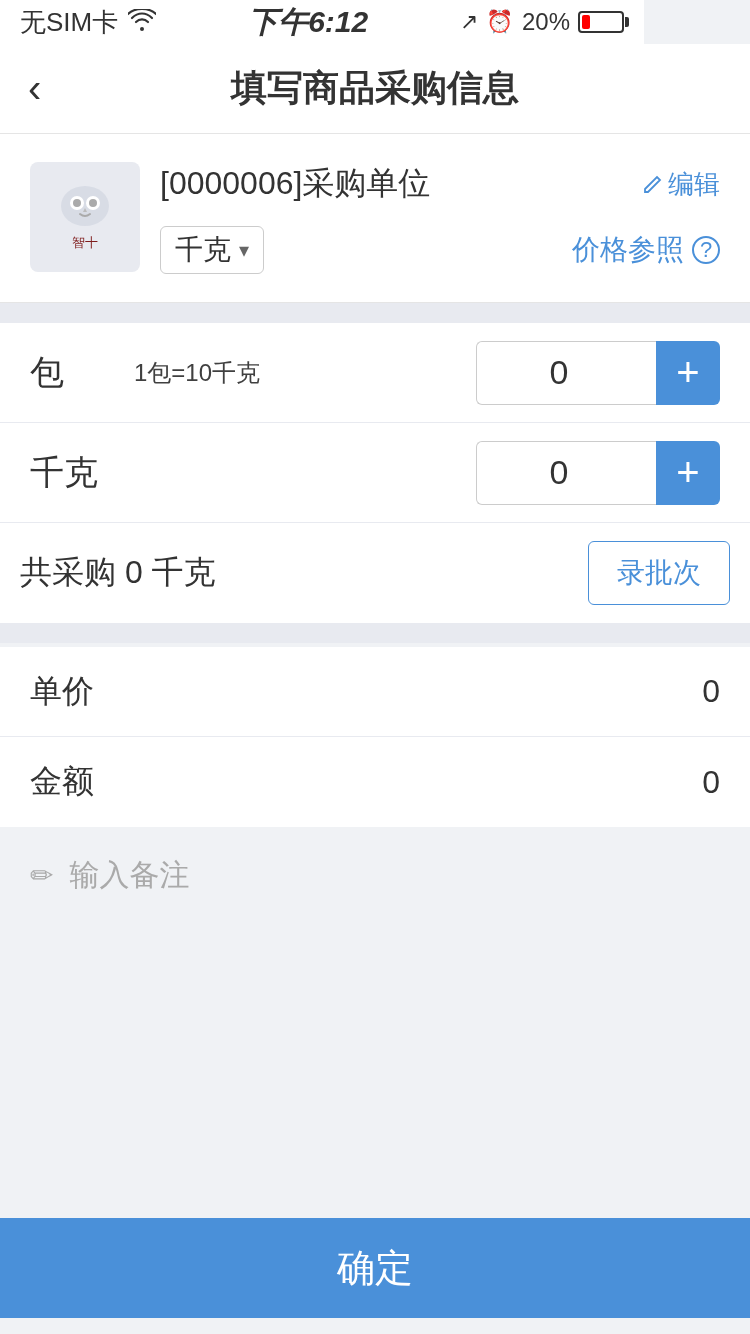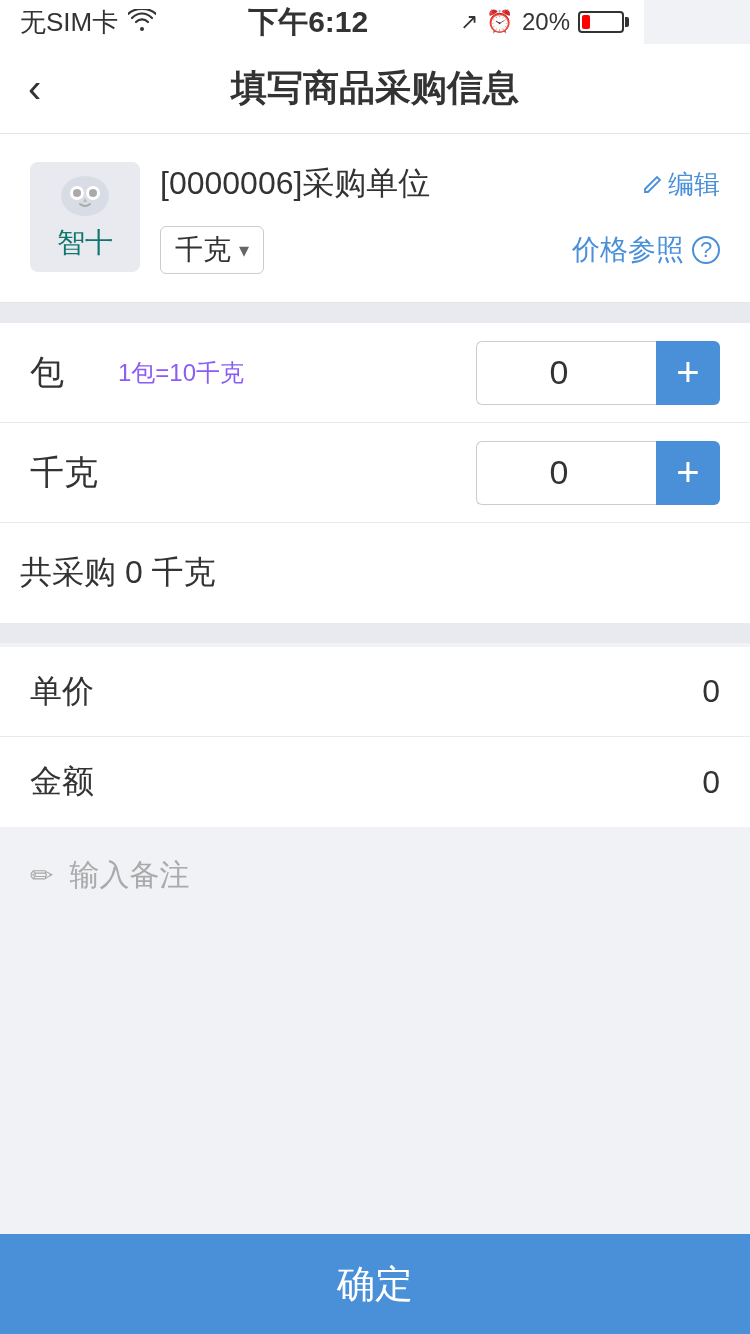--- a/index.html
+++ b/index.html
@@ -27,20 +27,21 @@
     }
     .status-left {
       display: flex;
       align-items: center;
       gap: 10px;
       font-size: 26px;
     }
     .status-center {
       font-size: 30px;
       font-weight: 600;
+      font-style: italic;
     }
     .status-right {
       display: flex;
       align-items: center;
       gap: 8px;
       font-size: 24px;
     }
     .battery-bar {
       width: 46px;
       height: 22px;
@@ -107,22 +108,22 @@
       height: 110px;
       background: #e8eaf0;
       border-radius: 8px;
       display: flex;
       flex-direction: column;
       align-items: center;
       justify-content: center;
       flex-shrink: 0;
     }
     .product-thumb-text {
-      font-size: 28px;
-      color: #0f766e;
+      font-size: 13px;
+      color: #7f1d1d;
       margin-top: 4px;
     }
     .product-info {
       flex: 1;
     }
     .product-name-row {
       display: flex;
       justify-content: space-between;
       align-items: center;
     }
@@ -194,22 +195,22 @@
       height: 100px;
       border-bottom: 1px solid #e8eaf0;
     }
     .quantity-label {
       font-size: 34px;
       color: #333;
       min-width: 80px;
     }
     .quantity-sublabel {
       font-size: 24px;
-      color: #8b5cf6;
-      margin-left: 8px;
+      color: #404040;
+      margin-left: 24px;
       flex: 1;
     }
     .quantity-input-wrap {
       display: flex;
       align-items: center;
       gap: 0;
     }
     .quantity-input {
       width: 180px;
       height: 64px;
@@ -303,21 +304,21 @@
     
     .content-area {
       background: #f0f2f5;
       flex: 1;
       min-height: 300px;
     }
 
     
     .confirm-btn {
       position: fixed;
-      bottom: 0;
+      bottom: 16px;
       left: 0;
       width: 750px;
       height: 100px;
       background: #4a90d9;
       color: #fff;
       font-size: 38px;
       font-weight: 500;
       border: none;
       cursor: pointer;
       display: flex;
@@ -415,20 +416,21 @@
       <input class="quantity-input" type="number" value="0" style="">
       <button class="quantity-plus">+</button>
     </div>
   </div>
 </div>
 
 <div class="total-row">
   <span class="total-text">
     <span>共采购</span>&nbsp;<span>0</span>&nbsp;<span>千克</span>
   </span>
+  <button class="batch-btn">录批次</button>
 </div>
 
 <div class="section-divider"></div>
 
 <div class="info-section">
   <div class="info-row">
     <span class="info-label">单价</span>
     <span class="info-value">0</span>
   </div>
   <div class="info-row" style="border-bottom: none;">

